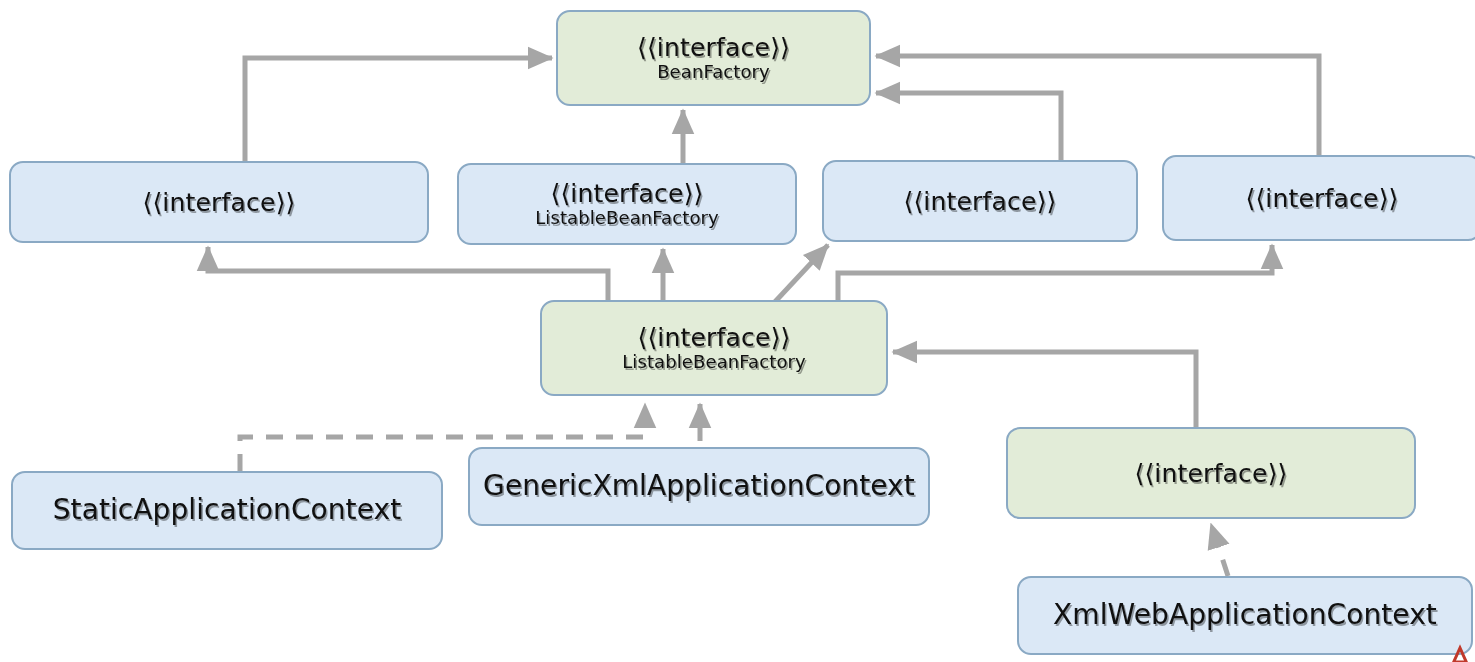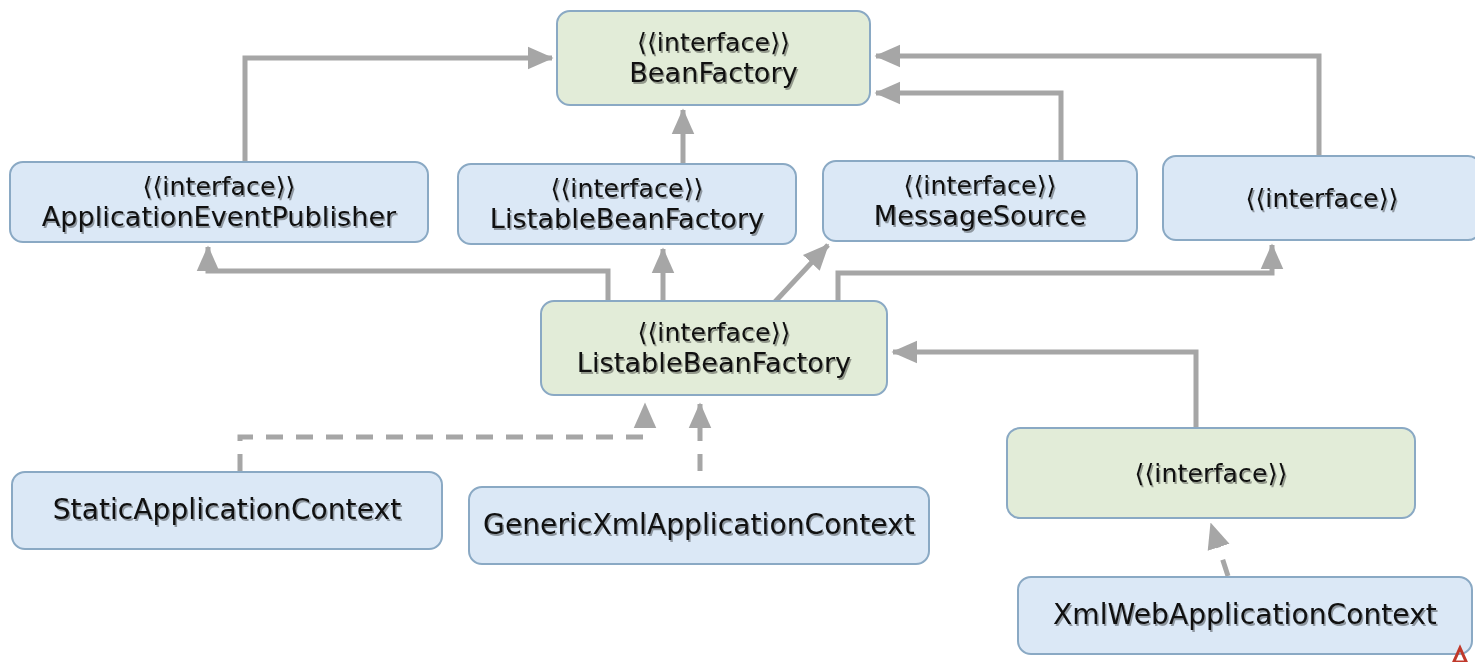--- a/index.html
+++ b/index.html
@@ -42,21 +42,21 @@
   }
   .uml-node.iface {
     background: #e2ecd8;
   }
   .stereo {
     font-size: 25px;
     letter-spacing: 0.2px;
     text-shadow: 1.5px 1.5px 0.5px rgba(0,0,0,0.35);
   }
   .nodename {
-    font-size: 27px;
+    font-size: 18px;
     letter-spacing: 0.1px;
     text-shadow: 1.5px 1.5px 0.5px rgba(0,0,0,0.35);
   }
   .uml-node.single .nodename {
     font-size: 28px;
   }
   .corner-mark {
     position: absolute;
     right: 0px;
     bottom: -6px;
@@ -108,51 +108,49 @@
     </g>
   </svg>
 
   <div class="uml-node iface" style="left:556px; top:10px; width:315px; height:96px;">
     <div class="stereo">⟨⟨interface⟩⟩</div>
     <div class="nodename">BeanFactory</div>
   </div>
 
   <div class="uml-node iface" style="left:9px; top:161px; width:420px; height:82px; background:#dbe8f6;">
     <div class="stereo">⟨⟨interface⟩⟩</div>
-    <div class="nodename">ApplicationEventPublisher</div>
   </div>
 
   <div class="uml-node iface" style="left:457px; top:163px; width:340px; height:82px; background:#dbe8f6;">
     <div class="stereo">⟨⟨interface⟩⟩</div>
     <div class="nodename">ListableBeanFactory</div>
   </div>
 
   <div class="uml-node iface" style="left:822px; top:160px; width:316px; height:82px; background:#dbe8f6;">
     <div class="stereo">⟨⟨interface⟩⟩</div>
-    <div class="nodename">MessageSource</div>
   </div>
 
   <div class="uml-node iface" style="left:1162px; top:155px; width:320px; height:86px; background:#dbe8f6;">
     <div class="stereo">⟨⟨interface⟩⟩</div>
   </div>
 
   <div class="uml-node iface" style="left:540px; top:300px; width:348px; height:96px;">
     <div class="stereo">⟨⟨interface⟩⟩</div>
     <div class="nodename">ListableBeanFactory</div>
   </div>
 
   <div class="uml-node iface" style="left:1006px; top:427px; width:410px; height:92px;">
     <div class="stereo">⟨⟨interface⟩⟩</div>
   </div>
 
   <div class="uml-node klass single" style="left:11px; top:471px; width:432px; height:79px;">
     <div class="nodename">StaticApplicationContext</div>
   </div>
 
-  <div class="uml-node klass single" style="left:468px; top:486px; width:462px; height:79px;">
+  <div class="uml-node klass single" style="left:468px; top:447px; width:462px; height:79px;">
     <div class="nodename">GenericXmlApplicationContext</div>
   </div>
 
   <div class="uml-node klass single" style="left:1017px; top:576px; width:456px; height:79px;">
     <div class="nodename">XmlWebApplicationContext</div>
   </div>
 
   <svg class="corner-mark" viewBox="0 0 30 26" xmlns="http://www.w3.org/2000/svg">
     <path d="M 6 26 L 15 6 L 24 26" fill="none" stroke="#c0392b" stroke-width="3"></path>
     <path d="M 10 20 L 20 20" fill="none" stroke="#c0392b" stroke-width="3"></path>

